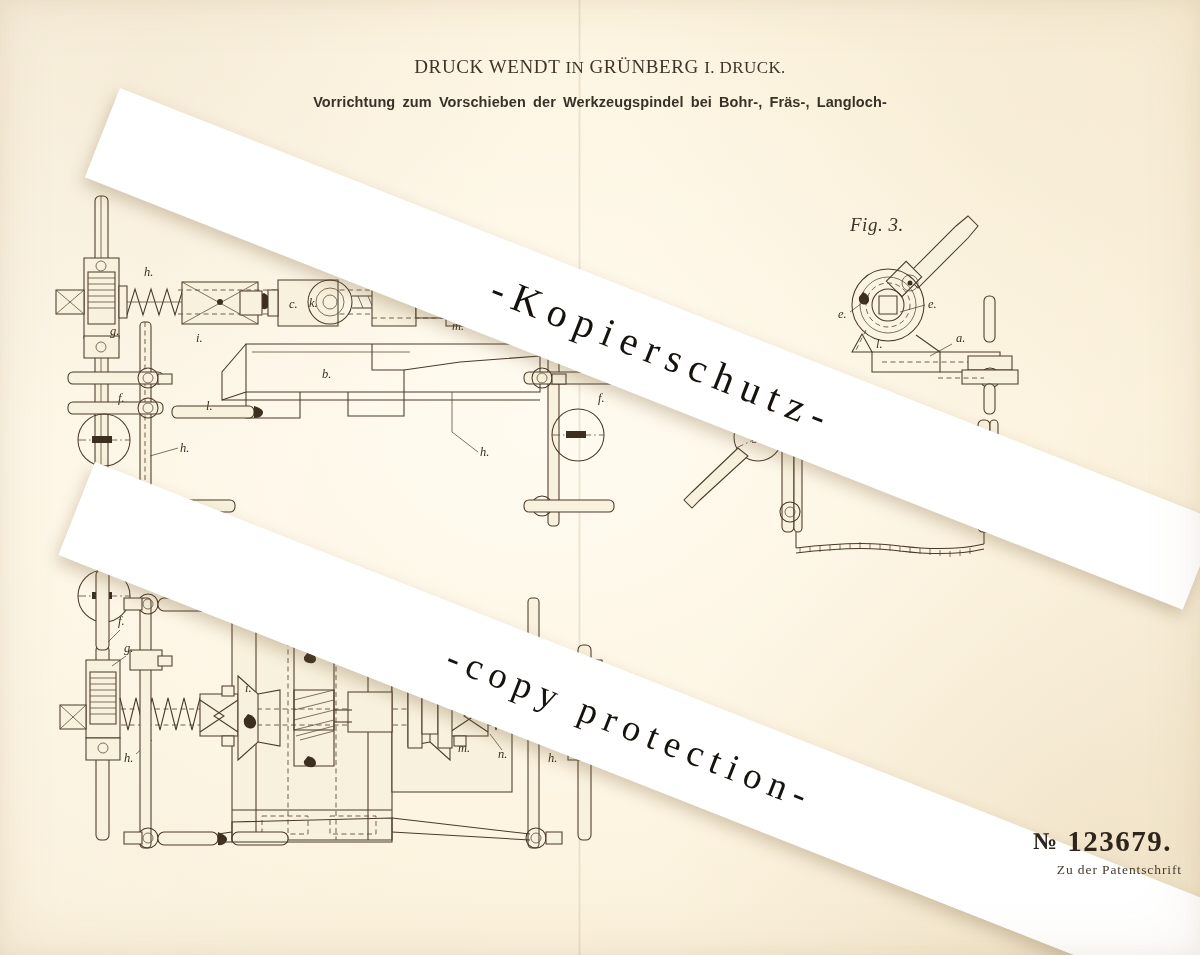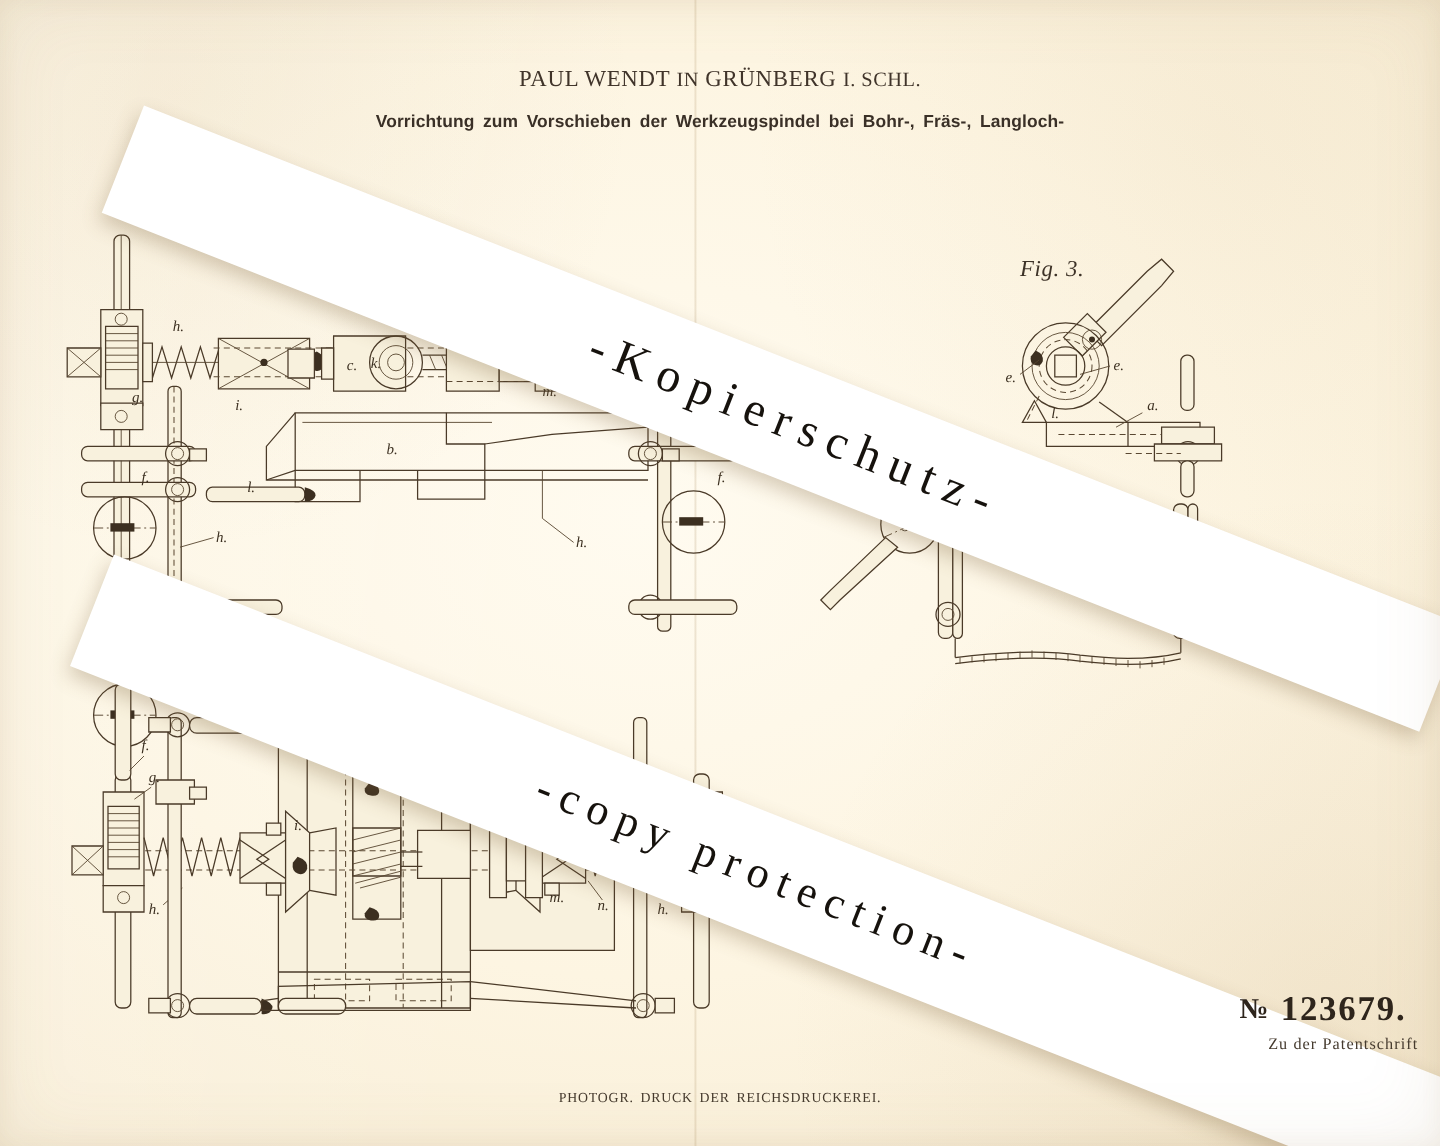--- a/index.html
+++ b/index.html
@@ -116,24 +116,24 @@
 </style>
 </head>
 <body>
 
 <div id="page">
 
   <div class="grain"></div>
   <div class="fold"></div>
 
   <div class="hdr author">
-    <span>PAUL WENDT</span>
+    <span>DRUCK WENDT</span>
     <span class="small">IN</span>
     <span>GRÜNBERG</span>
-    <span class="small">I. SCHL.</span>
+    <span class="small">I. DRUCK.</span>
   </div>
 
   <div class="hdr subtitle">
     <span class="ln l1">Vorrichtung zum Vorschieben der Werkzeugspindel bei Bohr-, Fräs-, Langloch-</span>
   </div>
 
   <svg id="drawing" viewBox="0 0 1200 955">
 
     <g>
 
@@ -502,16 +502,15 @@
     <div class="band-inner">
       <span class="band-text">-copy protection-</span>
     </div>
   </div>
 
   <div class="patent-line">Zu der Patentschrift</div>
   <div class="patent-no">
     <span class="numero">№</span>
     <span>123679.</span>
   </div>
-  <div class="footer-print">PHOTOGR. DRUCK DER REICHSDRUCKEREI.</div>
 
   <div class="edge-shade"></div>
 </div>
 
 </body></html>

